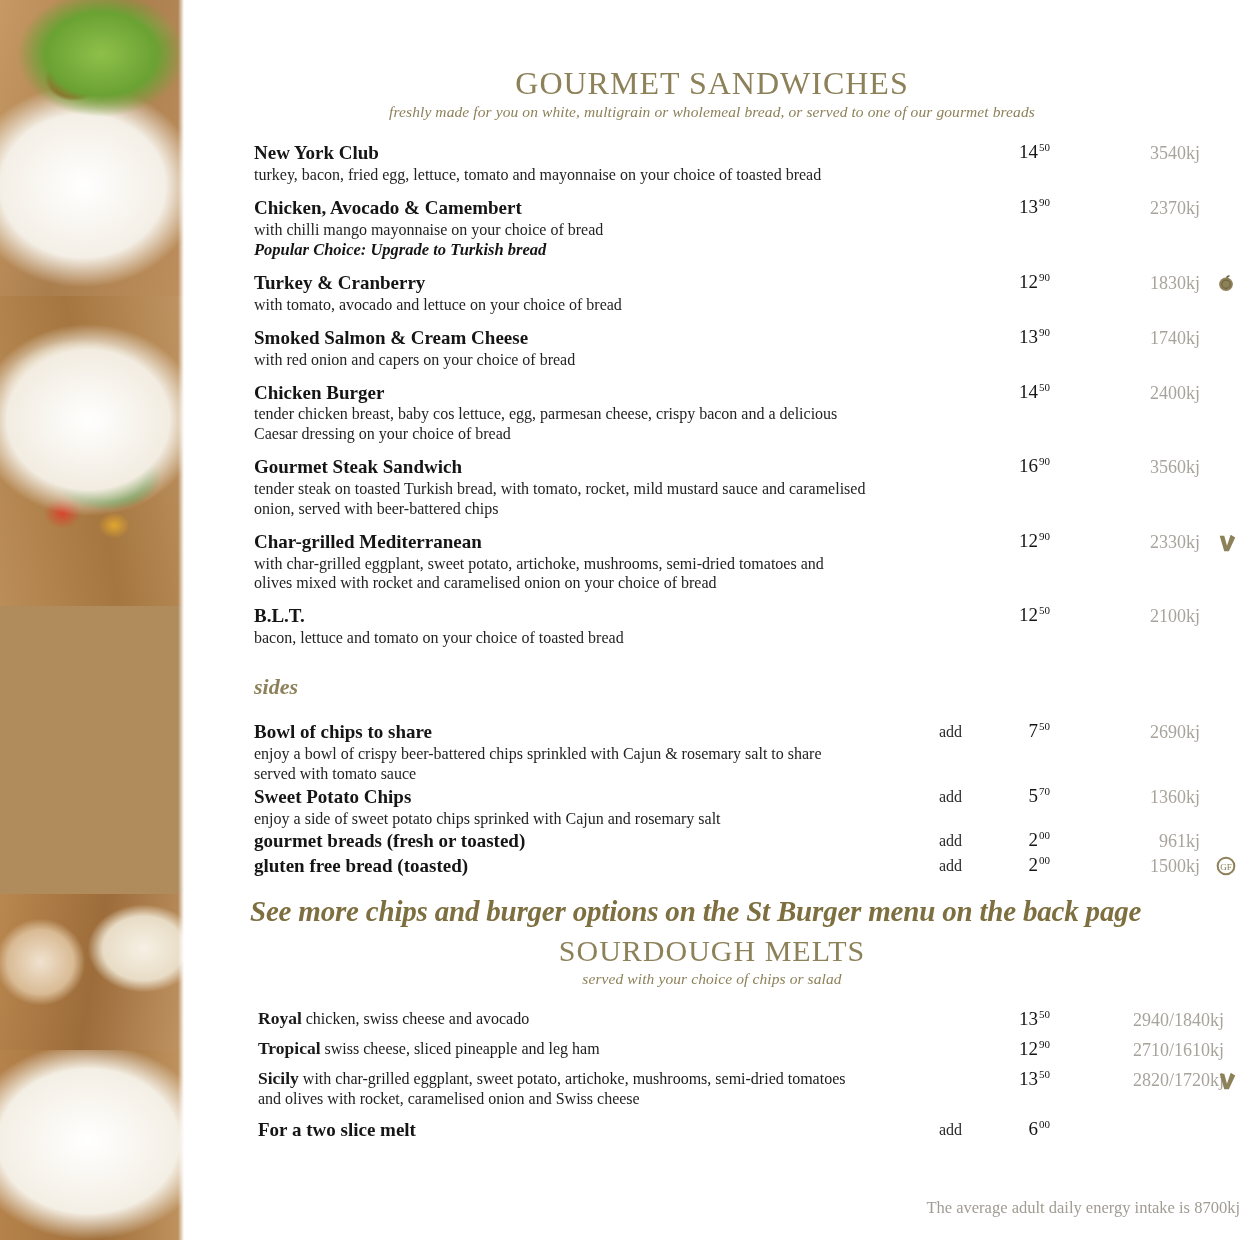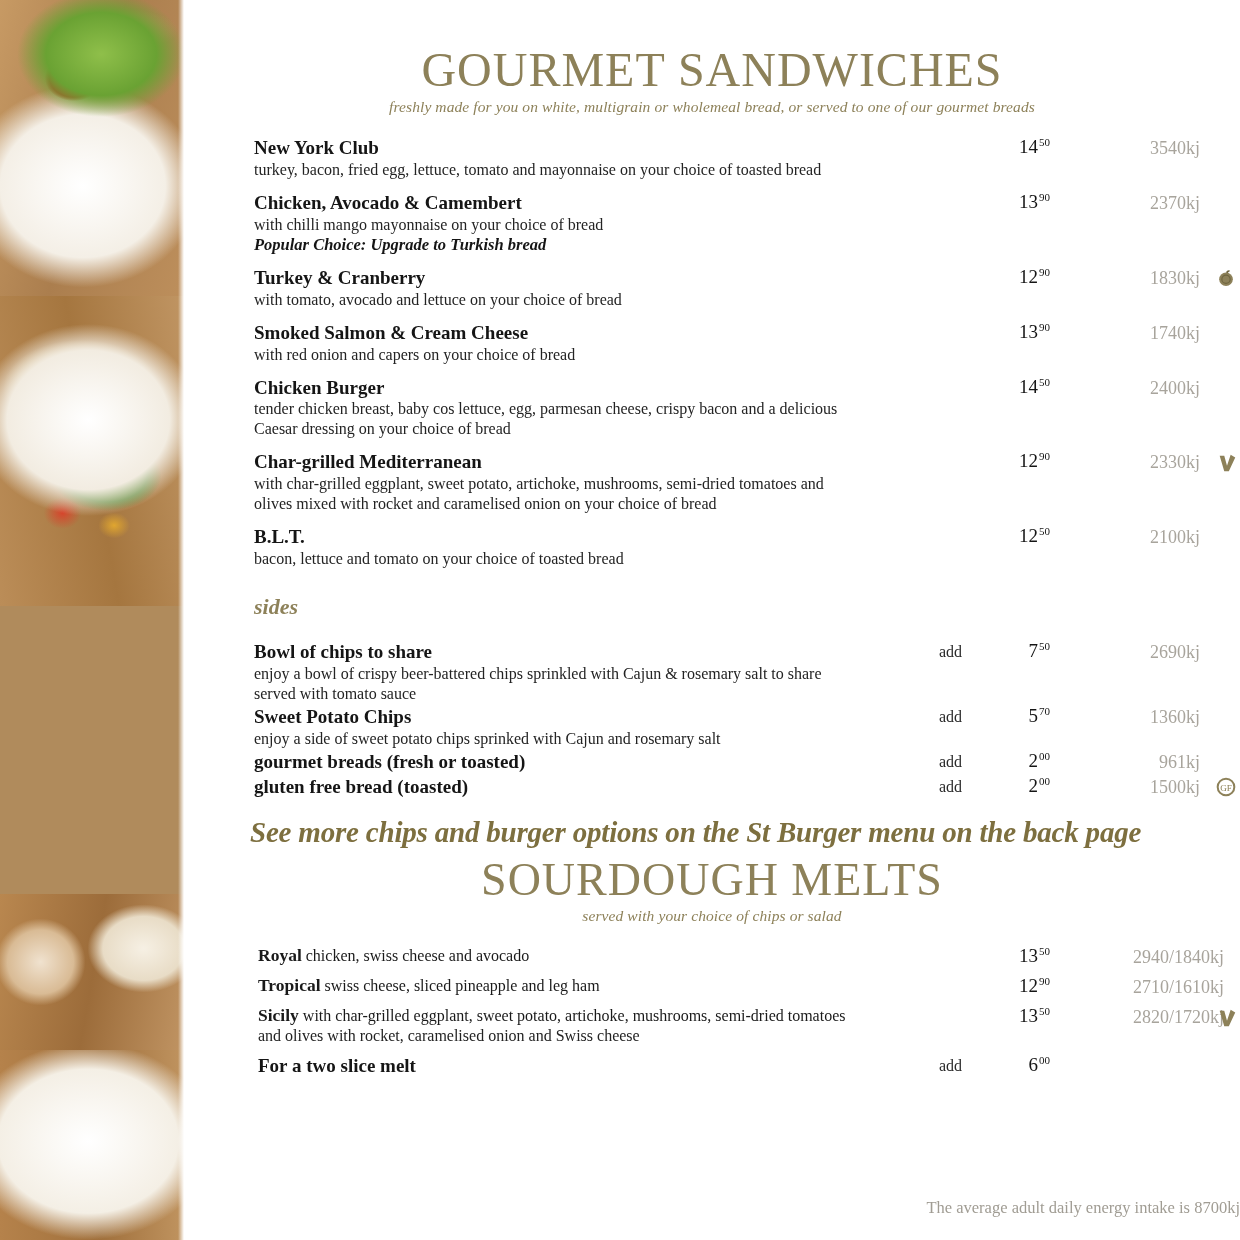--- a/index.html
+++ b/index.html
@@ -61,22 +61,22 @@
 
   
   .page { position: absolute; left: 184px; top: 0; width: 1056px; height: 1240px; }
 
   .section-title {
     text-align: center;
     color: #8d8159;
     font-weight: 400;
     letter-spacing: 1px;
   }
-  .title-sandwiches { font-size: 48px; line-height: 1; margin-top: 46px; }
-  .title-melts { font-size: 46px; line-height: 1; margin-top: 8px; }
+  .title-sandwiches { font-size: 32px; line-height: 1; margin-top: 67px; }
+  .title-melts { font-size: 30px; line-height: 1; margin-top: 8px; }
 
   .section-sub {
     text-align: center;
     color: #8d8159;
     font-style: italic;
     font-size: 15.5px;
     margin-top: 4px;
     letter-spacing: .1px;
   }
 
@@ -193,20 +193,27 @@
         <div class="desc">with red onion and capers on your choice of bread</div>
         <div class="price">13<sup>90</sup></div>
         <div class="kj">1740kj</div>
       </div>
       <div class="item">
         <div class="name">Chicken Burger</div>
         <div class="desc">tender chicken breast, baby cos lettuce, egg, parmesan cheese, crispy bacon and a delicious</div>
         <div class="desc">Caesar dressing on your choice of bread</div>
         <div class="price">14<sup>50</sup></div>
         <div class="kj">2400kj</div>
+      </div>
+      <div class="item">
+        <div class="name">Gourmet Steak Sandwich</div>
+        <div class="desc">tender steak on toasted Turkish bread, with tomato, rocket, mild mustard sauce and caramelised</div>
+        <div class="desc">onion, served with beer-battered chips</div>
+        <div class="price">16<sup>90</sup></div>
+        <div class="kj">3560kj</div>
       </div>
       <div class="item">
         <div class="name">Char-grilled Mediterranean</div>
         <div class="desc">with char-grilled eggplant, sweet potato, artichoke, mushrooms, semi-dried tomatoes and</div>
         <div class="desc">olives mixed with rocket and caramelised onion on your choice of bread</div>
         <div class="price">12<sup>90</sup></div>
         <div class="kj">2330kj</div>
         <div class="diet-icon"><svg viewBox="0 0 24 24" width="22" height="22">
             <path d="M4 4 L9 4 L12 15 L16 3 L21 6 L14 21 L9 21 Z" fill="#8d8159"></path>
           </svg></div>

